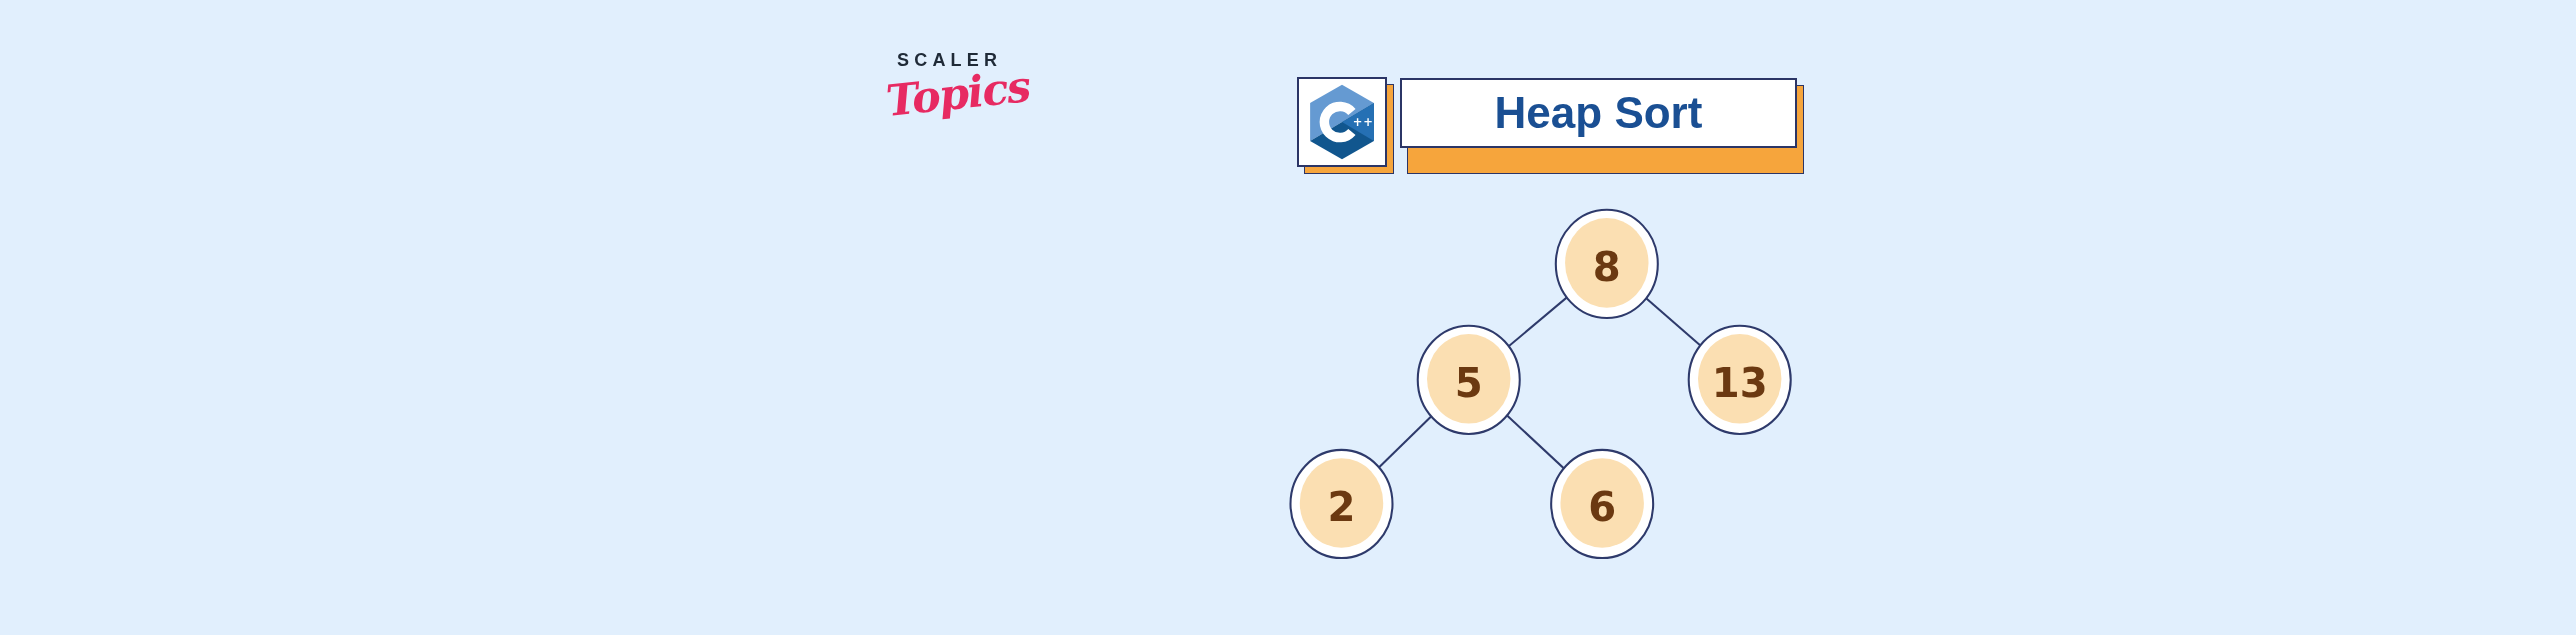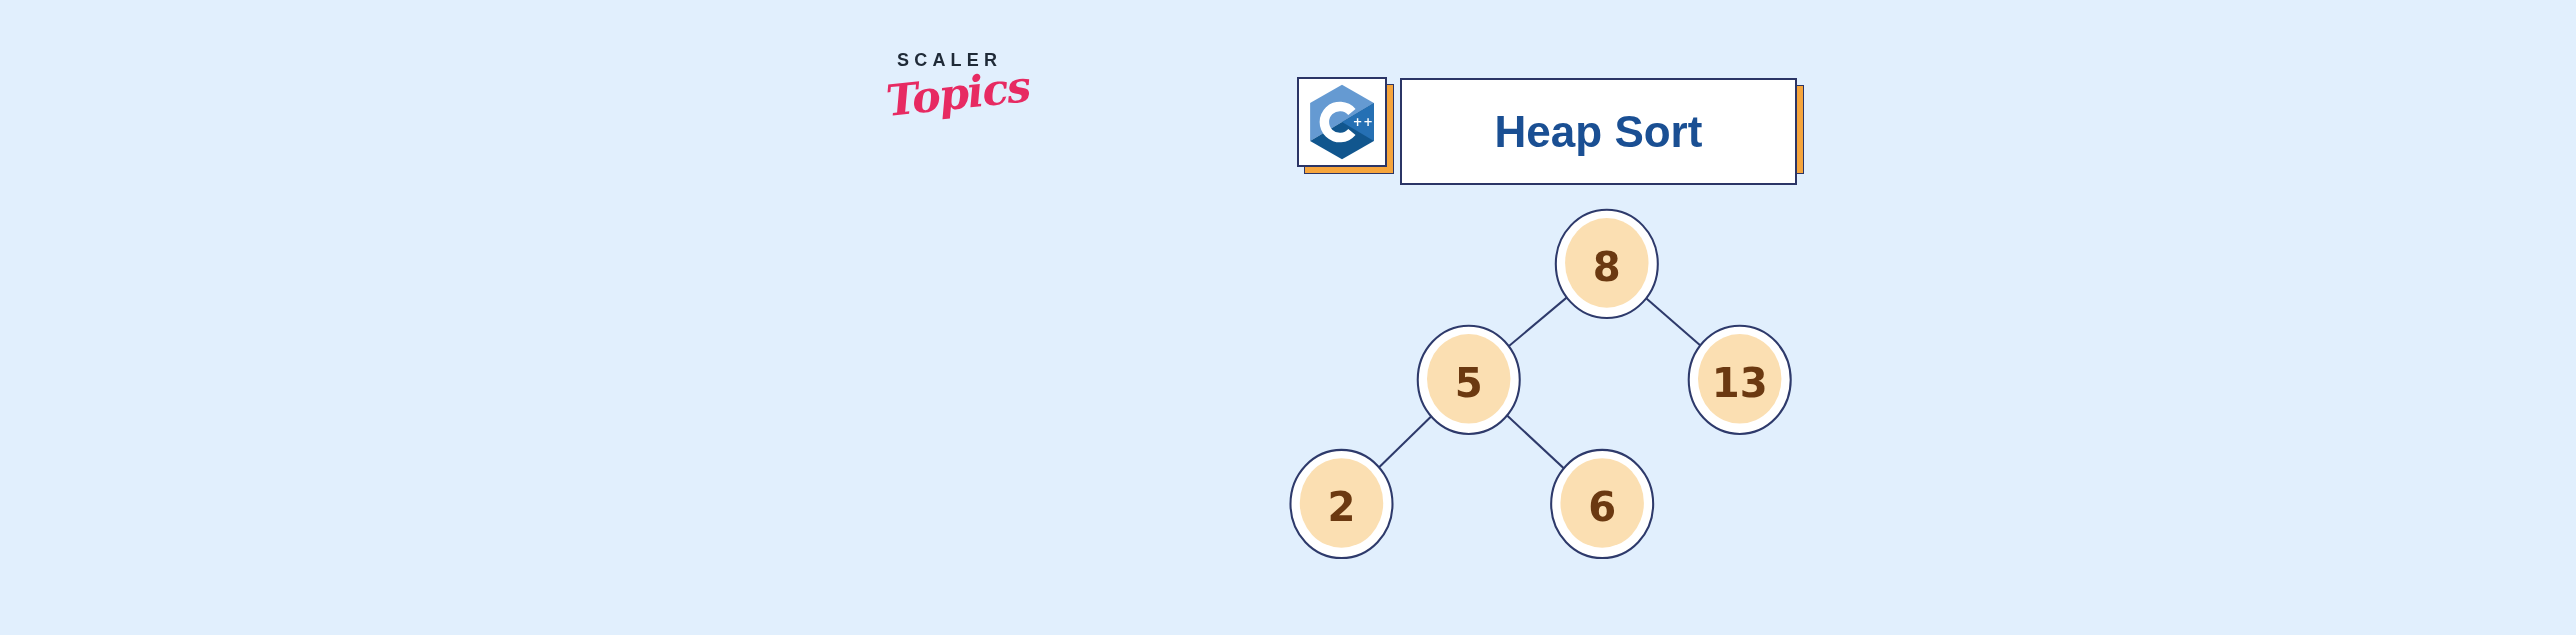--- a/index.html
+++ b/index.html
@@ -30,21 +30,21 @@
     border:2.1px solid var(--box-border,#2b3566);box-sizing:border-box;
     display:flex;align-items:center;justify-content:center;
   }
   .box-shadow{
     position:absolute;background:var(--shadow-orange,#f6a53c);
     border:1.5px solid var(--box-border,#2b3566);box-sizing:border-box;
   }
   #icon-shadow{left:1304px;top:84px;width:90px;height:90px}
   #icon-box{left:1297px;top:77px;width:90px;height:90px}
   #title-shadow{left:1407px;top:85px;width:397px;height:89px}
-  #title-box{left:1400px;top:78px;width:397px;height:107px}
+  #title-box{left:1400px;top:78px;width:397px;height:70px}
   .title-label{
     font-size:44px;font-weight:bold;color:var(--title-text,#1a4f93);
     white-space:nowrap;
   }
 
   
   .cpp-light{fill:var(--cpp-light,#659ad2)}
   .cpp-bottom{fill:var(--cpp-dark,#11568e)}
   .cpp-facet{fill:var(--cpp-mid,#2570b4)}
   .cpp-white{fill:#ffffff}

